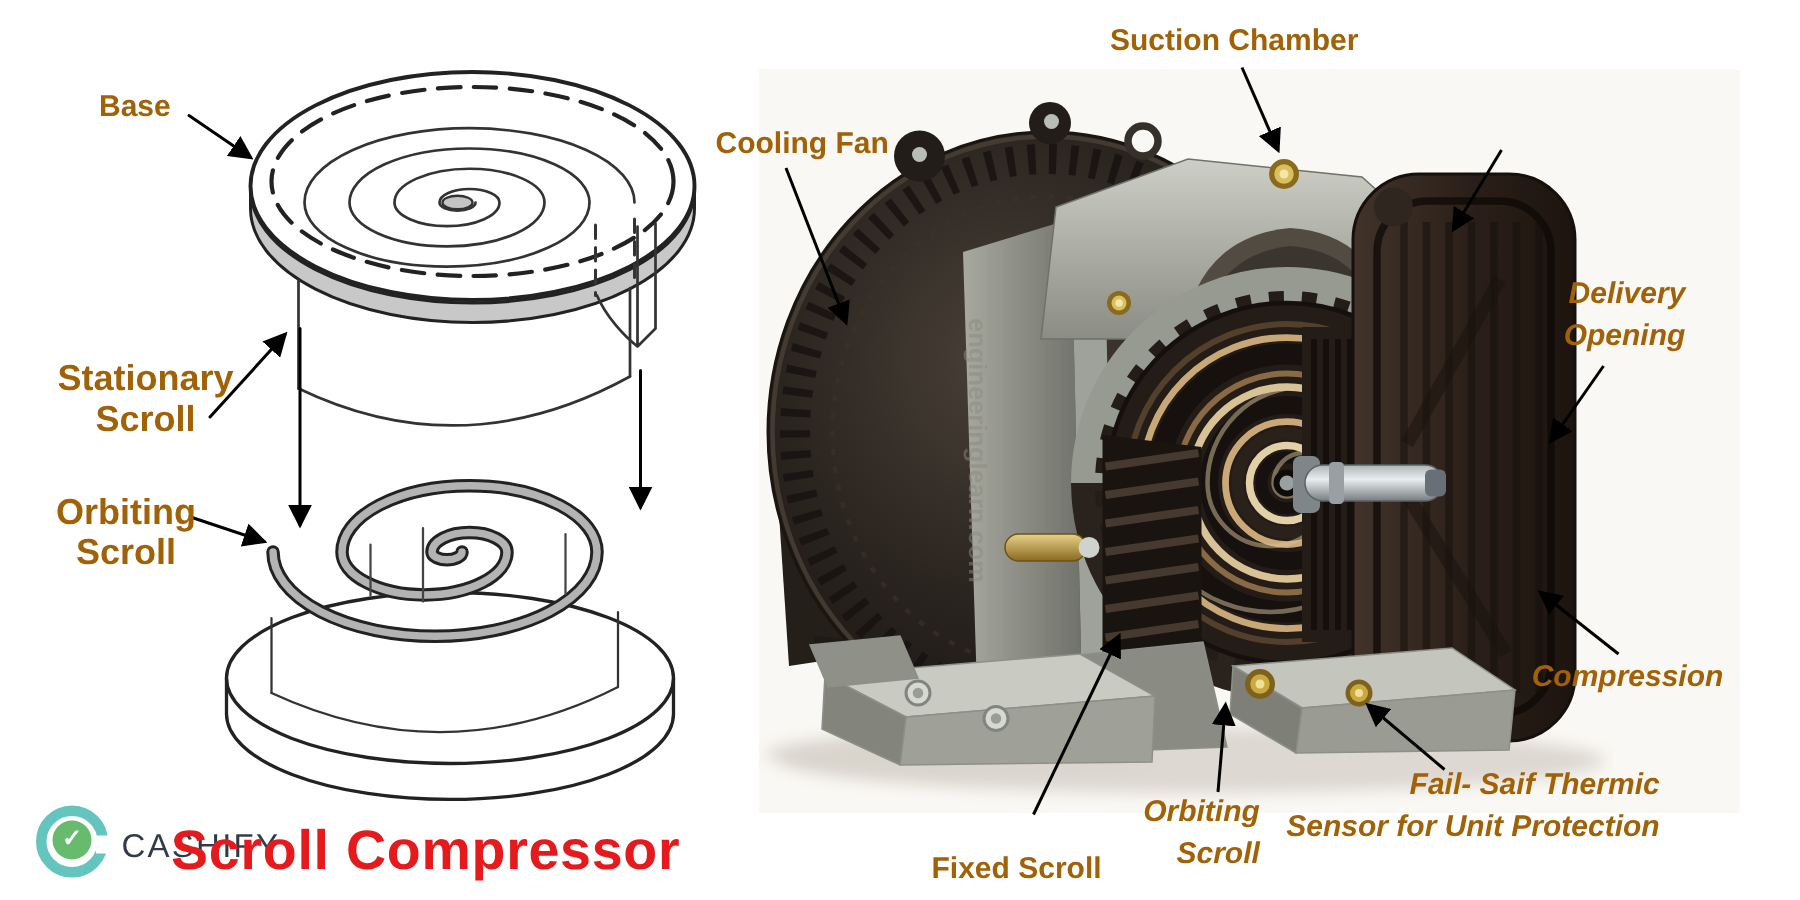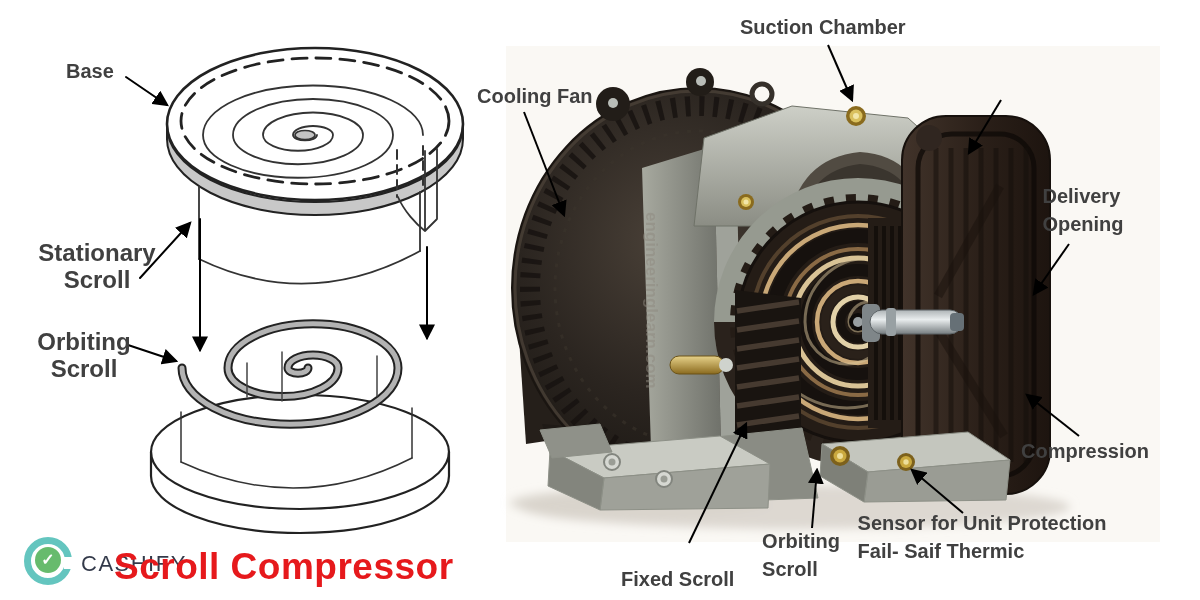--- a/index.html
+++ b/index.html
@@ -1,21 +1,21 @@
 <!DOCTYPE html>
 <html><head>
 <meta charset="utf-8">
 <style>
   html,body{margin:0;padding:0;background:#fff;}
   #stage{position:relative;width:1200px;height:600px;background:#fff;overflow:hidden;
          font-family:"Liberation Sans",sans-serif;}
   #art{position:absolute;left:0;top:0;}
-  .lbl{position:absolute;font-weight:700;font-size:20px;color:#404040;line-height:22px;
+  .lbl{position:absolute;font-weight:700;font-size:20px;color:#a16207;line-height:22px;
        white-space:nowrap;z-index:5;}
-  .lbl.two{line-height:28px;text-align:left;transform:translateX(-50%);}
+  .lbl.two{line-height:28px;text-align:right;transform:translateX(-50%);font-style:italic;}
   .lbl.left2{line-height:27px;font-size:24px;text-align:center;transform:translateX(-50%);}
   #title{position:absolute;left:114px;top:546px;font-size:37px;font-weight:700;
          color:#e6191c;letter-spacing:.5px;z-index:6;white-space:nowrap;text-align:right;}
   #brand{position:absolute;left:24px;top:537px;z-index:4;opacity:.85;}
   .brand-ring{position:absolute;left:0;top:0;width:34px;height:34px;border:7px solid #49bcb4;
               border-radius:50%;}
   .brand-ring::after{content:"";position:absolute;right:-9px;top:13px;width:10px;height:12px;background:#fff;}
   .brand-check{position:absolute;left:11px;top:10px;width:26px;height:26px;border-radius:50%;
                background:#4db054;color:#fff;font-size:16px;font-weight:700;text-align:center;
                line-height:26px;}
@@ -275,22 +275,22 @@
   <div class="lbl" style="left:477px;top:85px">Cooling Fan</div>
   <div class="lbl" style="left:740px;top:16px">Suction Chamber</div>
   <div class="lbl two" style="left:1083px;top:182px">
     <div>Delivery</div>
     <div>Opening</div>
   </div>
   <div class="lbl two" style="left:1085px;top:437px">
     <div>Compression</div>
   </div>
   <div class="lbl two" style="left:982px;top:509px">
+    <div>Fail- Saif Thermic</div>
     <div>Sensor for Unit Protection</div>
-    <div>Fail- Saif Thermic</div>
   </div>
   <div class="lbl two" style="left:801px;top:527px">
     <div>Orbiting</div>
     <div>Scroll</div>
   </div>
   <div class="lbl" style="left:621px;top:568px">Fixed Scroll</div>
 
   <div id="title">Scroll Compressor</div>
 
   <div id="brand" style="width:160px;height:50px;">

